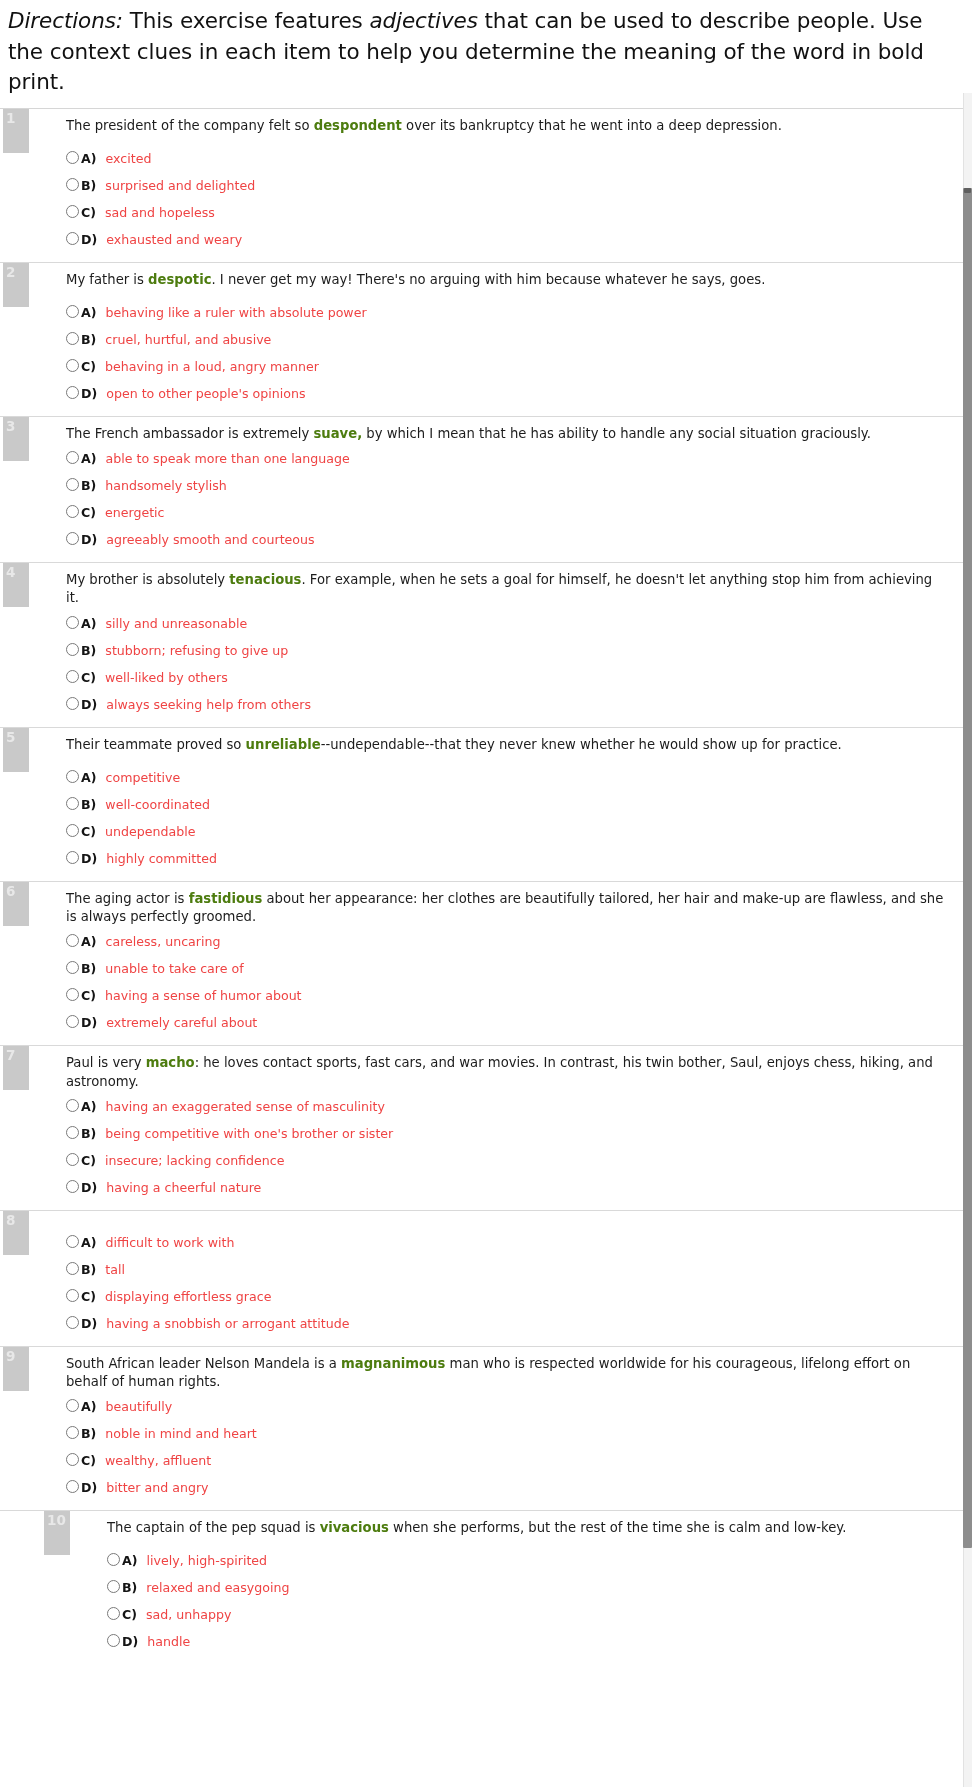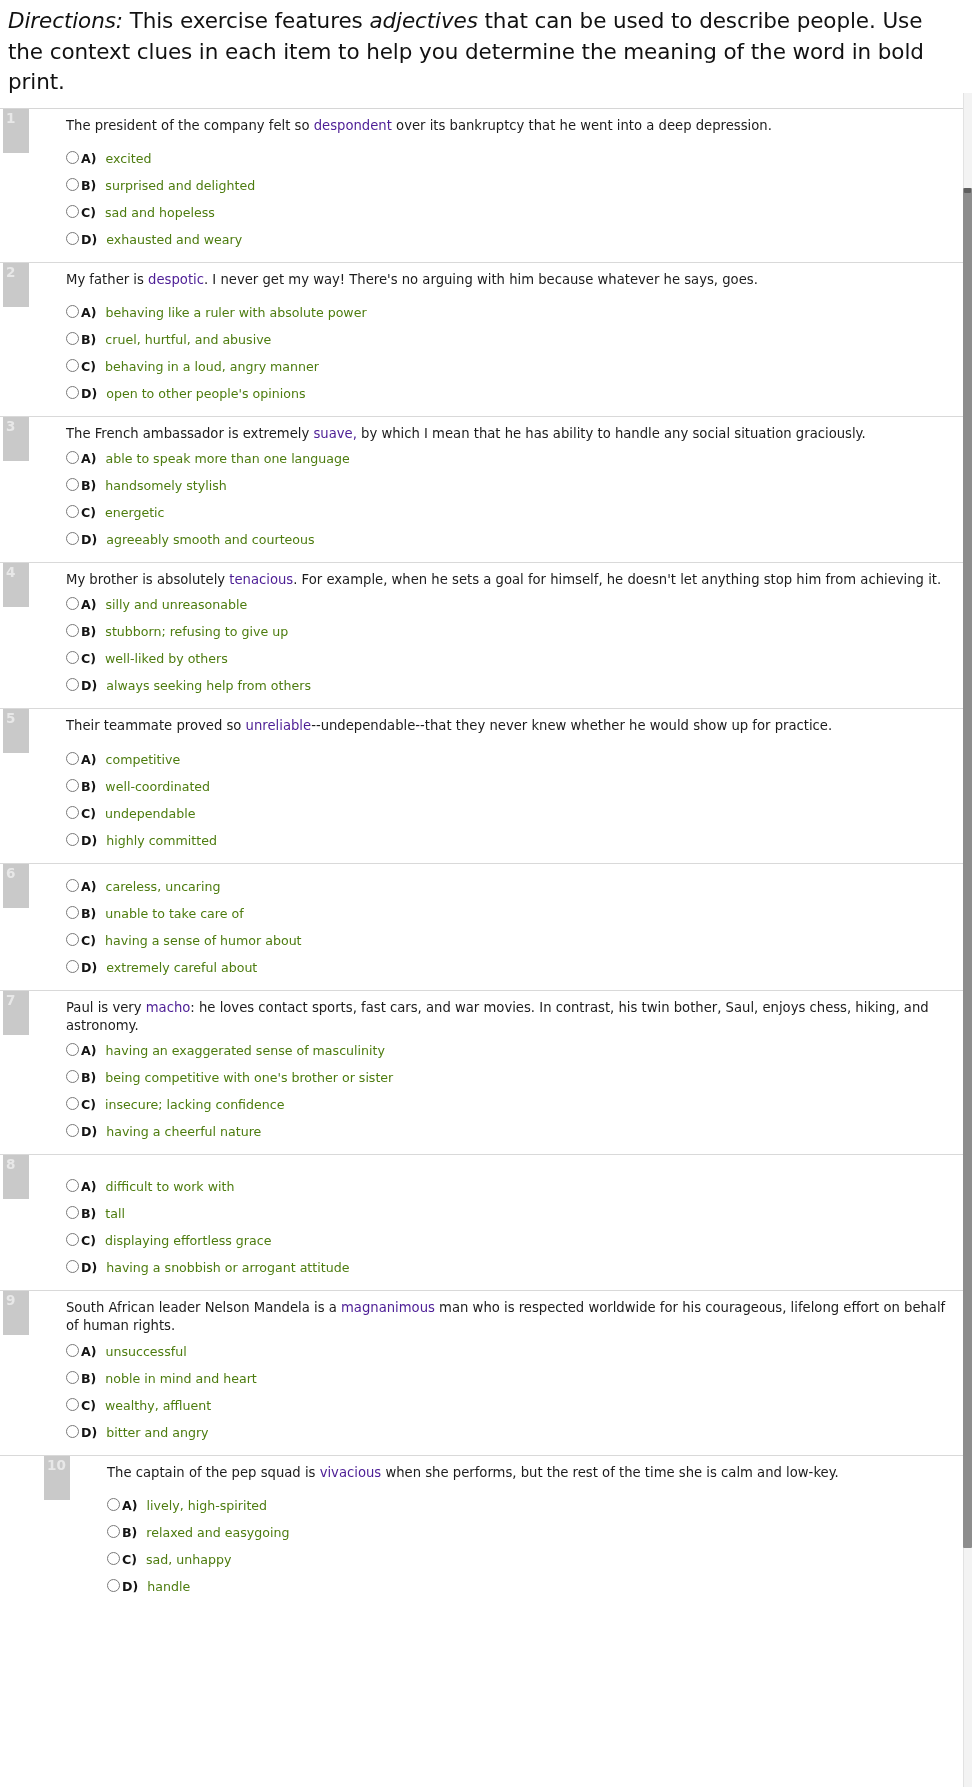--- a/index.html
+++ b/index.html
@@ -66,21 +66,21 @@
     flex: 1 1 auto;
     padding: 8px 26px 9px 36px;
     min-width: 0;
   }
   .qstem {
     font-size: 13.2px;
     line-height: 1.38;
     color: #1c1c1c;
     margin: 0 0 2px 0;
   }
-  .qstem b { font-weight: 400; color: #4c1d95; }
+  .qstem b { font-weight: 700; color: #4d7c0f; }
 
   .choices {
     margin: 0;
     padding: 0;
     list-style: none;
   }
   .choice {
     display: flex;
     align-items: center;
     margin: 0;
@@ -100,21 +100,21 @@
   }
   .clabel {
     font-size: 12.6px;
     font-weight: 700;
     color: #141414;
     margin-right: 9px;
     white-space: nowrap;
   }
   .ctext {
     font-size: 12.6px;
-    color: #4d7c0f;
+    color: #ef4444;
     white-space: nowrap;
   }
 
   
   .gap-top-lg .choices { margin-top: 10px; }
   .gap-top-sm .choices { margin-top: 1px; }
 
   
   #scrollbar-track {
     position: absolute;
@@ -300,20 +300,21 @@
             <span class="ctext">highly committed</span>
           </li>
         </ul>
       </div>
     </div>
     <div class="qblock gap-top-sm">
       <div class="qnum-col">
         <div class="qnum">6</div>
       </div>
       <div class="qbody">
+        <p class="qstem"><span>The aging actor is </span><b>fastidious</b><span> about her appearance: her clothes are beautifully tailored, her hair and make-up are flawless, and she is always perfectly groomed.</span></p>
         <ul class="choices">
           <li class="choice">
             <span class="radio"></span>
             <span class="clabel">A)</span>
             <span class="ctext">careless, uncaring</span>
           </li>
           <li class="choice">
             <span class="radio"></span>
             <span class="clabel">B)</span>
             <span class="ctext">unable to take care of</span>
@@ -393,21 +394,21 @@
     <div class="qblock gap-top-sm">
       <div class="qnum-col">
         <div class="qnum">9</div>
       </div>
       <div class="qbody">
         <p class="qstem"><span>South African leader Nelson Mandela is a </span><b>magnanimous</b><span> man who is respected worldwide for his courageous, lifelong effort on behalf of human rights.</span></p>
         <ul class="choices">
           <li class="choice">
             <span class="radio"></span>
             <span class="clabel">A)</span>
-            <span class="ctext">unsuccessful</span>
+            <span class="ctext">beautifully</span>
           </li>
           <li class="choice">
             <span class="radio"></span>
             <span class="clabel">B)</span>
             <span class="ctext">noble in mind and heart</span>
           </li>
           <li class="choice">
             <span class="radio"></span>
             <span class="clabel">C)</span>
             <span class="ctext">wealthy, affluent</span>

